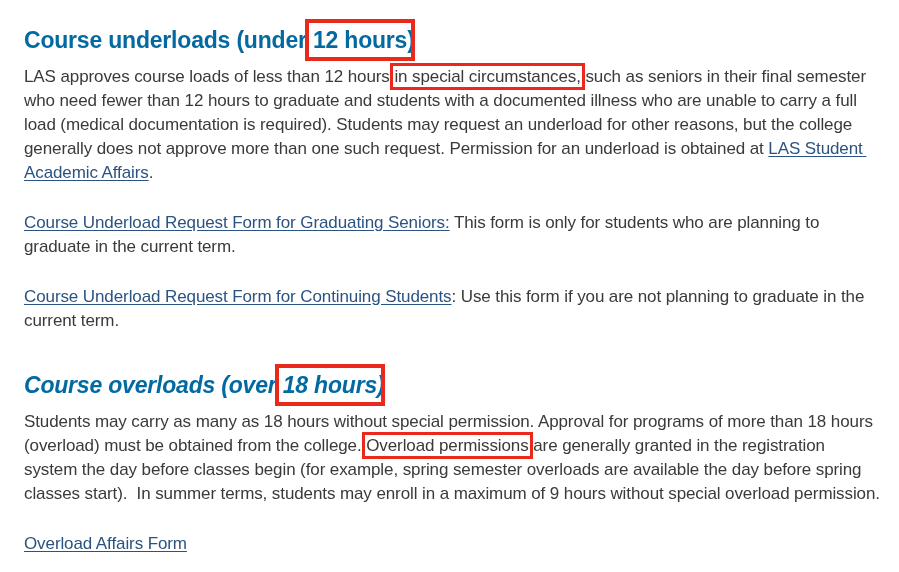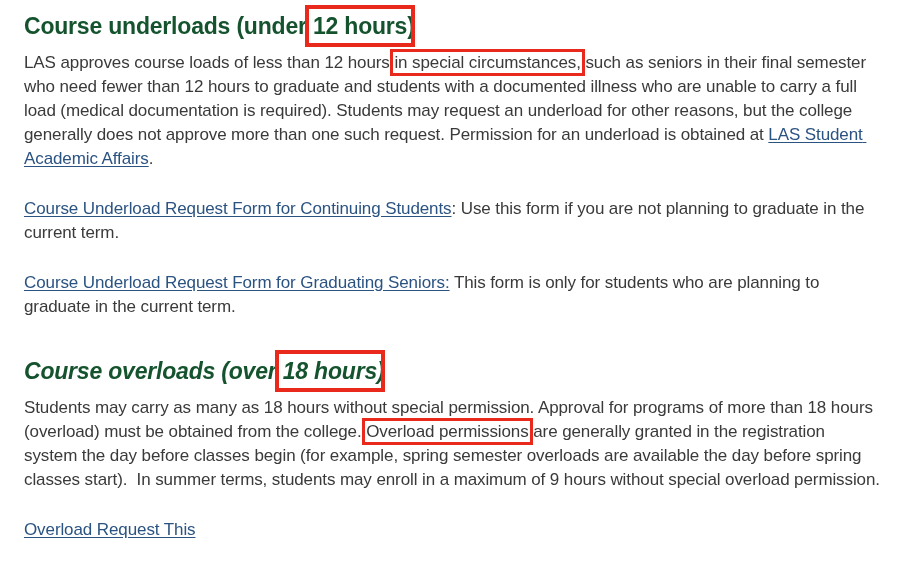--- a/index.html
+++ b/index.html
@@ -13,22 +13,22 @@
     overflow: hidden;
     font-family: "Liberation Sans", sans-serif;
     color: #3a3a3a;
     box-sizing: border-box;
     padding: 12px 18px 0 24px;
   }
   h2.section-heading {
     font-size: 23px;
     line-height: 1.25;
     font-weight: bold;
-    color: #14532d;
-    margin: 0 0 10px 0;
+    color: #0369a1;
+    margin: 14px 0 10px 0;
     letter-spacing: -0.2px;
   }
   h2.overloads-heading {
     margin-top: 38px;
     font-style: italic;
   }
   p.body-para {
     font-size: 17px;
     line-height: 24px;
     margin: 0 0 26px 0;
@@ -52,23 +52,23 @@
 </style>
 </head>
 <body>
 
 <main>
 
   <h2 class="section-heading"><span>Course underloads (under </span><span class="annotation-box">12 hours</span><span>)</span></h2>
 
   <p class="body-para"><span>LAS approves course loads of less than 12 hours </span><span class="annotation-box">in special circumstances,</span><span> such as seniors in their final semester who need fewer than 12 hours to graduate and students with a documented illness who are unable to carry a full load (medical documentation is required). Students may request an underload for other reasons, but the college generally does not approve more than one such request. Permission for an underload is obtained at </span><a class="doc-link">LAS Student Academic Affairs</a><span>.</span></p>
 
+  <p class="body-para"><a class="doc-link">Course Underload Request Form for Graduating Seniors:</a><span> This form is only for students who are planning to graduate in the current term.</span></p>
+
   <p class="body-para"><a class="doc-link">Course Underload Request Form for Continuing Students</a><span>: Use this form if you are not planning to graduate in the current term.</span></p>
-
-  <p class="body-para"><a class="doc-link">Course Underload Request Form for Graduating Seniors:</a><span> This form is only for students who are planning to graduate in the current term.</span></p>
 
   <h2 class="section-heading overloads-heading"><span>Course overloads (over </span><span class="annotation-box">18 hours</span><span>)</span></h2>
 
   <p class="body-para"><span>Students may carry as many as 18 hours without special permission. Approval for programs of more than 18 hours (overload) must be obtained from the college. </span><span class="annotation-box">Overload permissions</span><span> are generally granted in the registration system the day before classes begin (for example, spring semester overloads are available the day before spring classes start).  In summer terms, students may enroll in a maximum of 9 hours without special overload permission.</span></p>
 
-  <p class="body-para"><a class="doc-link">Overload Request This</a></p>
+  <p class="body-para"><a class="doc-link">Overload Affairs Form</a></p>
 
 </main>
 
 </body></html>

